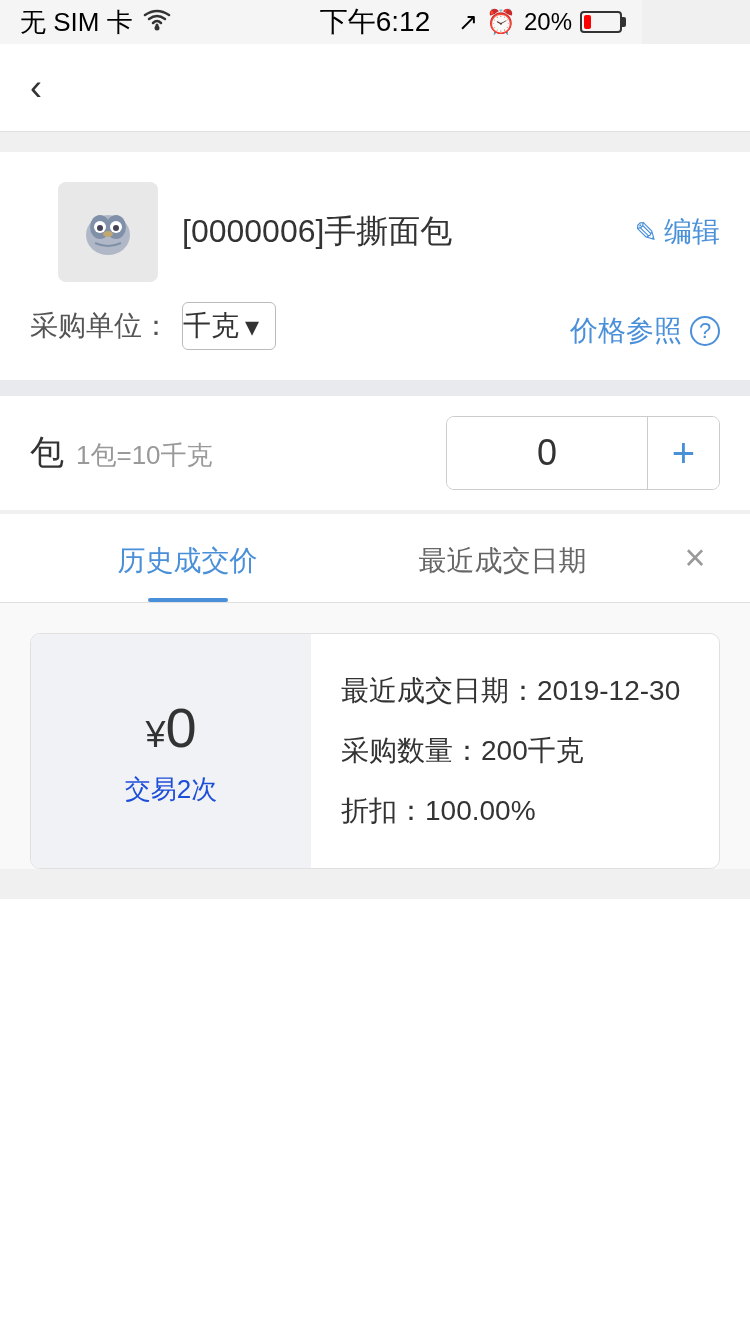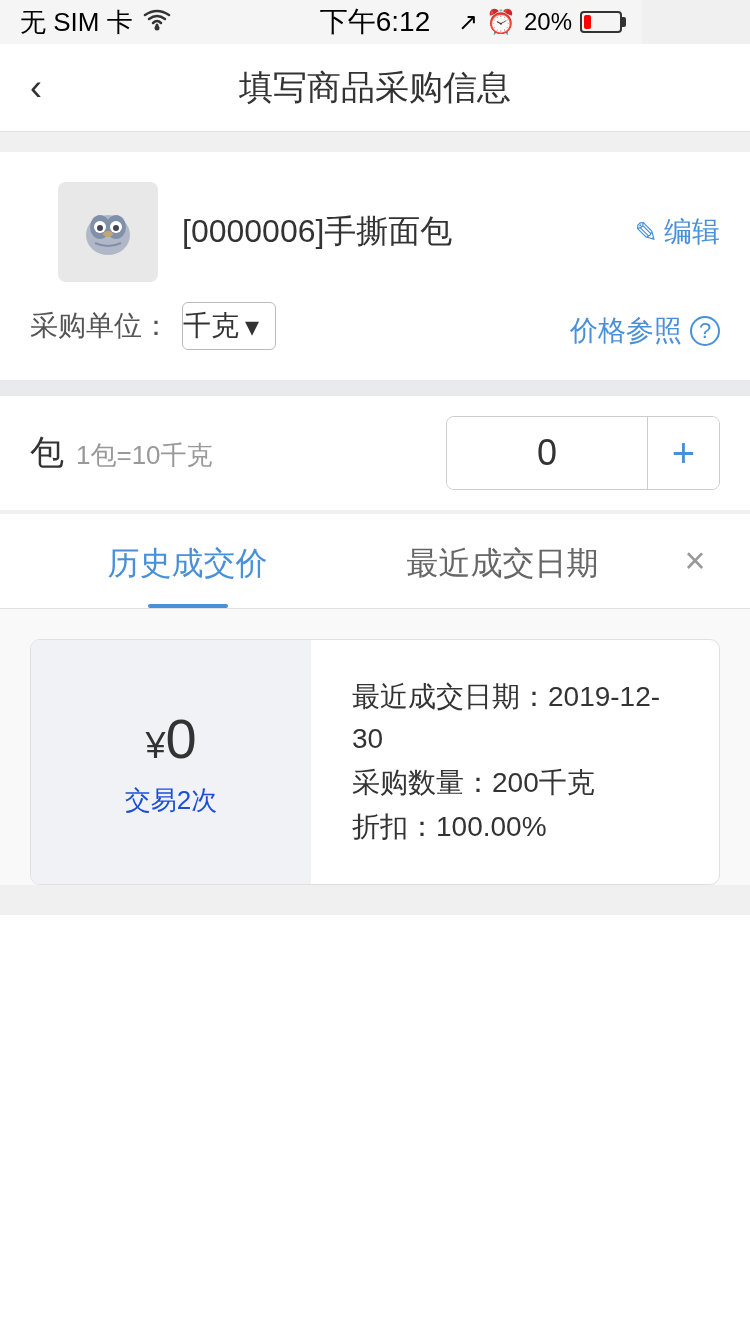--- a/index.html
+++ b/index.html
@@ -255,21 +255,21 @@
       display: flex;
       align-items: center;
       border-bottom: 1px solid #e0e0e0;
       padding: 0 30px;
       position: relative;
     }
     .tab-item {
       flex: 1;
       text-align: center;
       padding: 28px 0 22px;
-      font-size: 32px;
+      font-size: 28px;
       color: #666;
       cursor: pointer;
       position: relative;
     }
     .tab-item.active {
       color: #4a90d9;
       font-weight: 500;
     }
     .tab-item.active::after {
       content: '';
@@ -321,24 +321,24 @@
       font-size: 36px;
       font-weight: 400;
     }
     .history-trade-count {
       font-size: 26px;
       color: #1d4ed8;
       margin-top: 12px;
     }
     .history-right {
       flex: 1;
-      padding: 36px 41px;
+      padding: 36px 30px;
       display: flex;
       flex-direction: column;
-      gap: 2px;
+      gap: 18px;
       justify-content: center;
     }
     .history-detail-row {
       font-size: 28px;
       color: #333;
       line-height: 1.5;
     }
 
     
     .footer-space {
@@ -368,21 +368,20 @@
     <span>⏰</span>
     <span>20%</span>
     <div class="battery-icon">
       <div class="battery-fill"></div>
     </div>
   </div>
 </div>
 
 <div class="nav-bar">
   <span class="nav-back">‹</span>
-  <span class="nav-title">填写商品采购信息</span>
 </div>
 
 <div class="product-card">
   <div class="product-header">
     <div class="product-left">
       <div class="product-image">
         <div class="product-image-inner">
 
           <svg width="70" height="70" viewBox="0 0 70 70">
             <ellipse cx="35" cy="38" rx="22" ry="20" fill="#b0b8c8"></ellipse>

